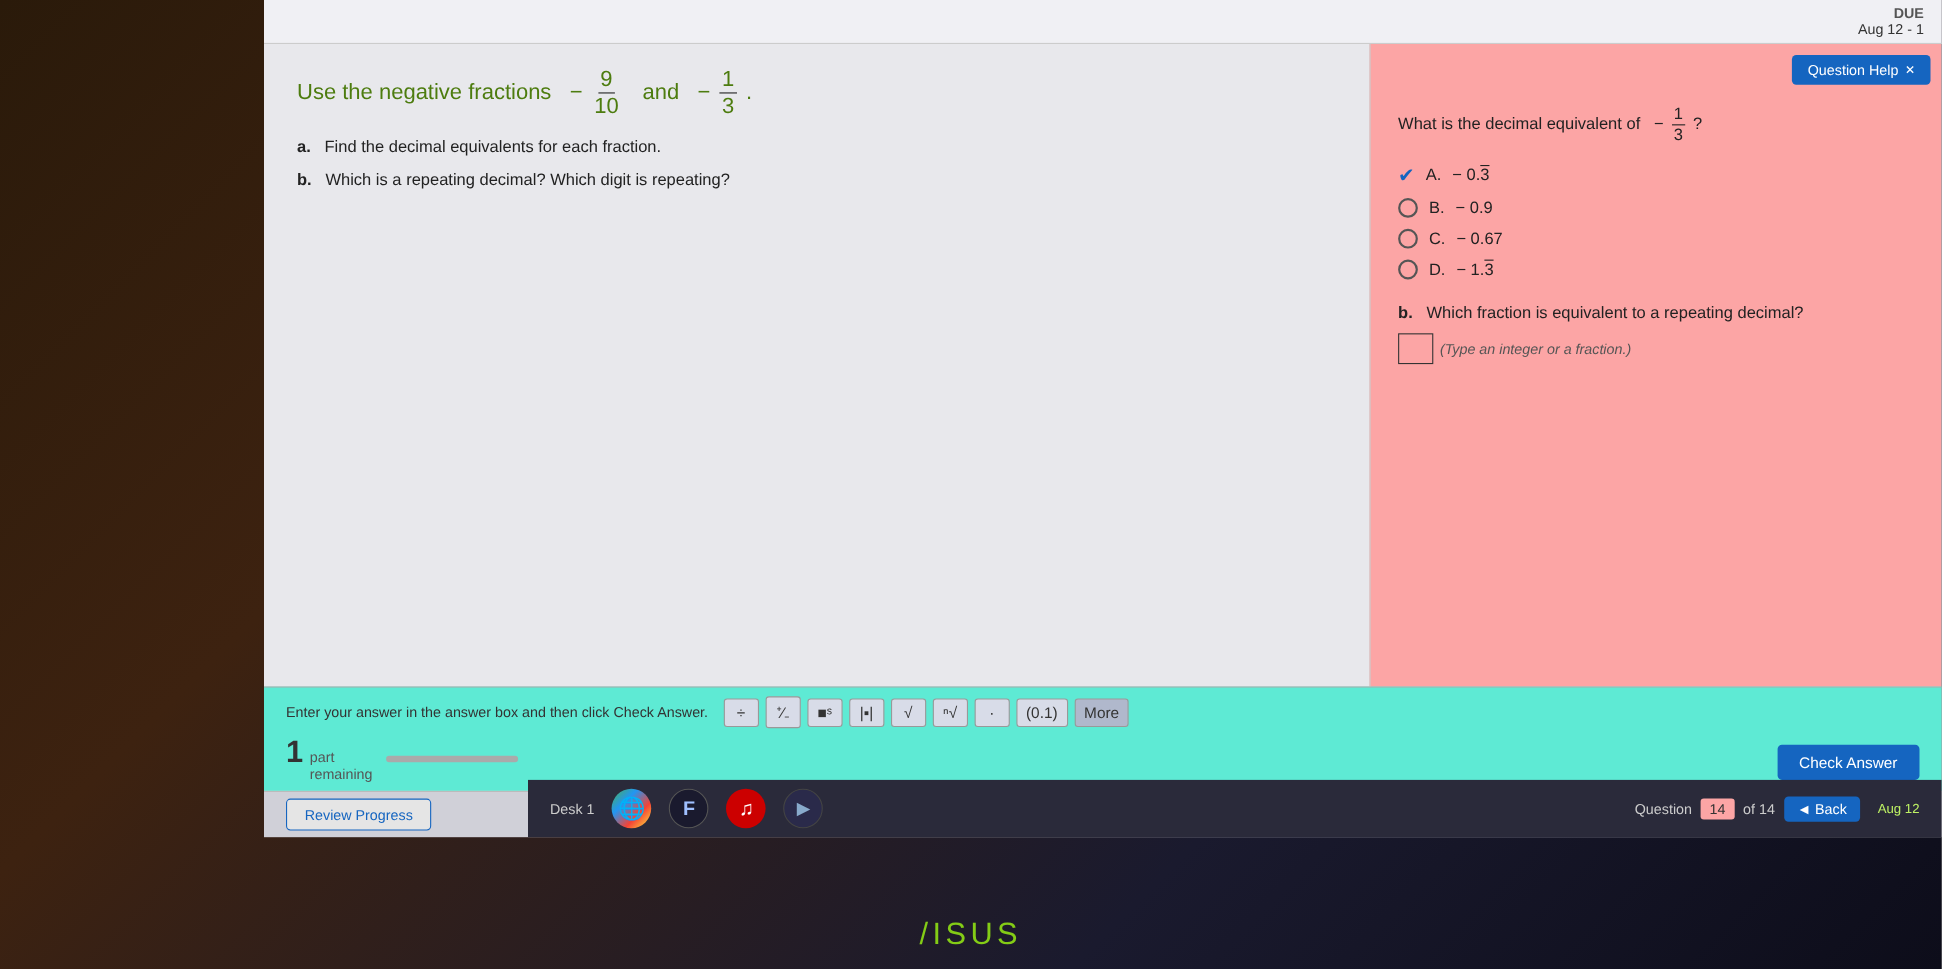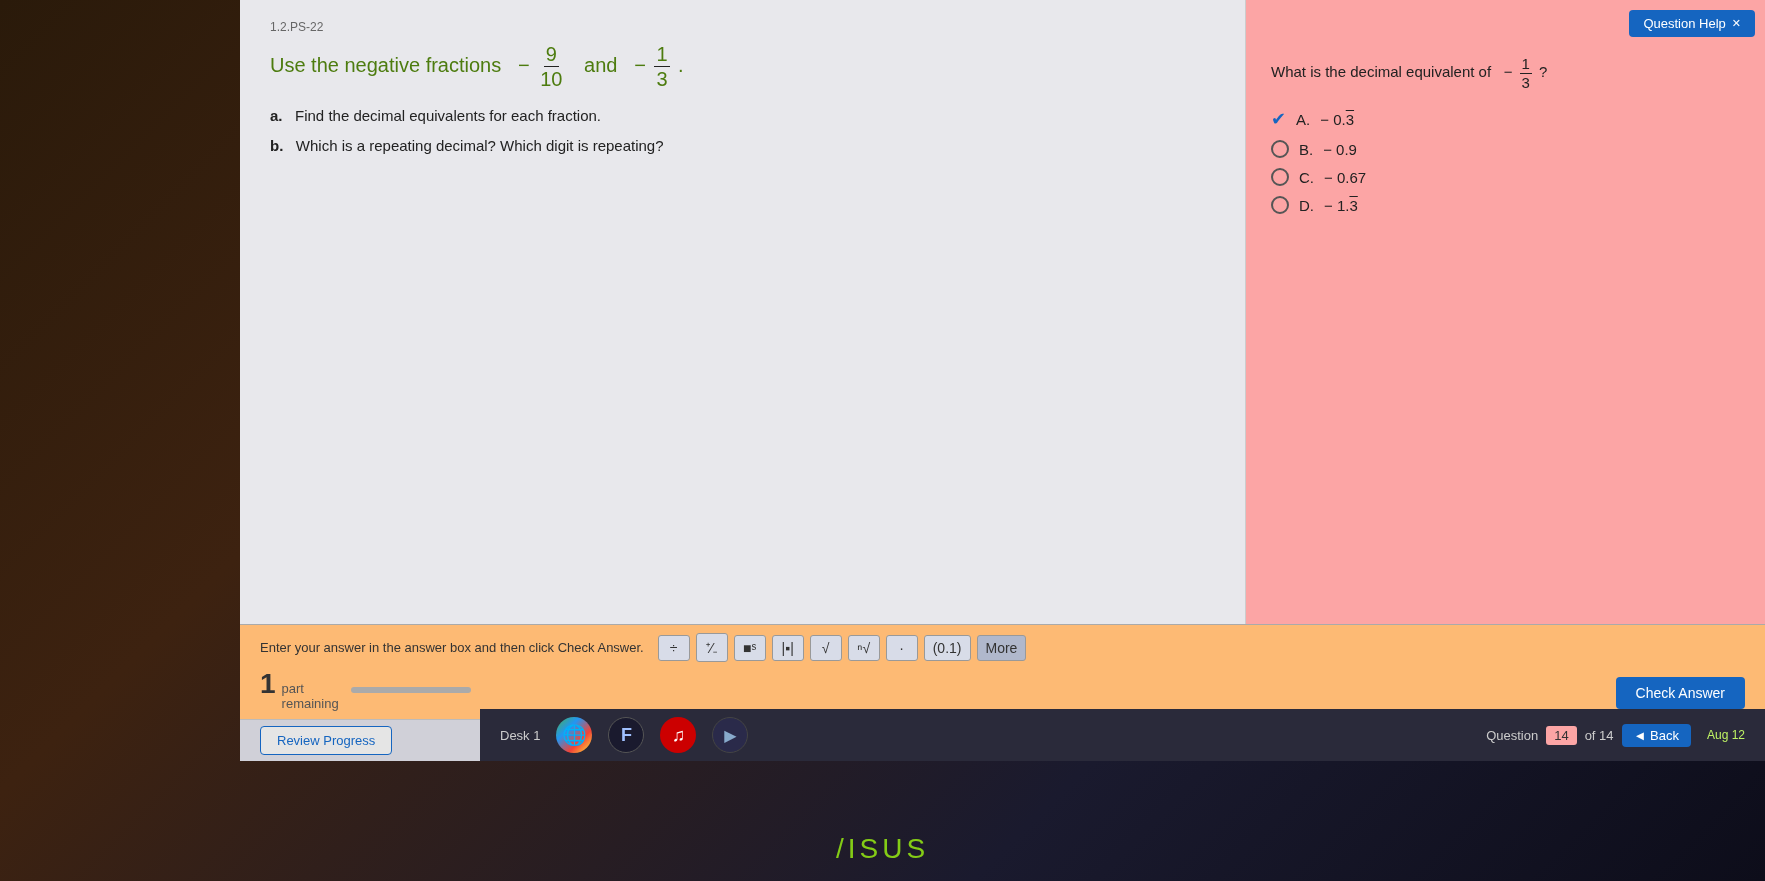--- a/index.html
+++ b/index.html
@@ -200,21 +200,21 @@
     }
 
     .hint-text {
       font-size: 13px;
       color: #555;
       font-style: italic;
     }
 
     
     .bottom-toolbar {
-      background: #fdba74;
+      background: #5eead4;
       padding: 8px 20px;
       border-top: 1px solid #aaa;
     }
 
     .toolbar-row1 {
       display: flex;
       align-items: center;
       gap: 6px;
       margin-bottom: 6px;
     }
@@ -408,25 +408,30 @@
       text-decoration: overline;
     }
   </style>
 </head>
 <body>
 
 <div class="laptop-bg"></div>
 
 <div class="screen-area">
 
+  <div class="top-bar">
+    <div class="due-info">
+      <div class="due-label">DUE</div>
+      <div>Aug 12 - 1</div>
+    </div>
+  </div>
 
   <div class="main-content">
 
     <div class="left-panel">
-      <div class="problem-id">1.2.PS-22</div>
 
       <div class="problem-text">
         <span>Use the negative fractions</span>
         &nbsp;
         <span>−</span>
         <span class="fraction-display">
           <span class="fraction-num">9</span>
           <span class="fraction-den">10</span>
         </span>
         &nbsp;
@@ -492,20 +497,31 @@
           <span>− 0.67</span>
         </li>
 
         <li class="option-item">
           <span class="radio-circle"></span>
           <span>D.</span>
           <span>− 1.<span class="overline">3</span></span>
         </li>
       </ul>
 
+      <div class="part-b-section">
+        <div class="part-b-text">
+          <span class="part-label">b.</span>
+          &nbsp;
+          <span>Which fraction is equivalent to a repeating decimal?</span>
+        </div>
+        <div style="display:flex; align-items:center; margin-top:6px;">
+          <span class="answer-box-inline"></span>
+          <span class="hint-text">(Type an integer or a fraction.)</span>
+        </div>
+      </div>
 
     </div>
   </div>
 
   <div class="bottom-toolbar">
     <div class="toolbar-row1">
       <span class="entry-hint">Enter your answer in the answer box and then click Check Answer.</span>
       <button class="math-btn" title="Fraction">
         <span>÷</span>
       </button>

